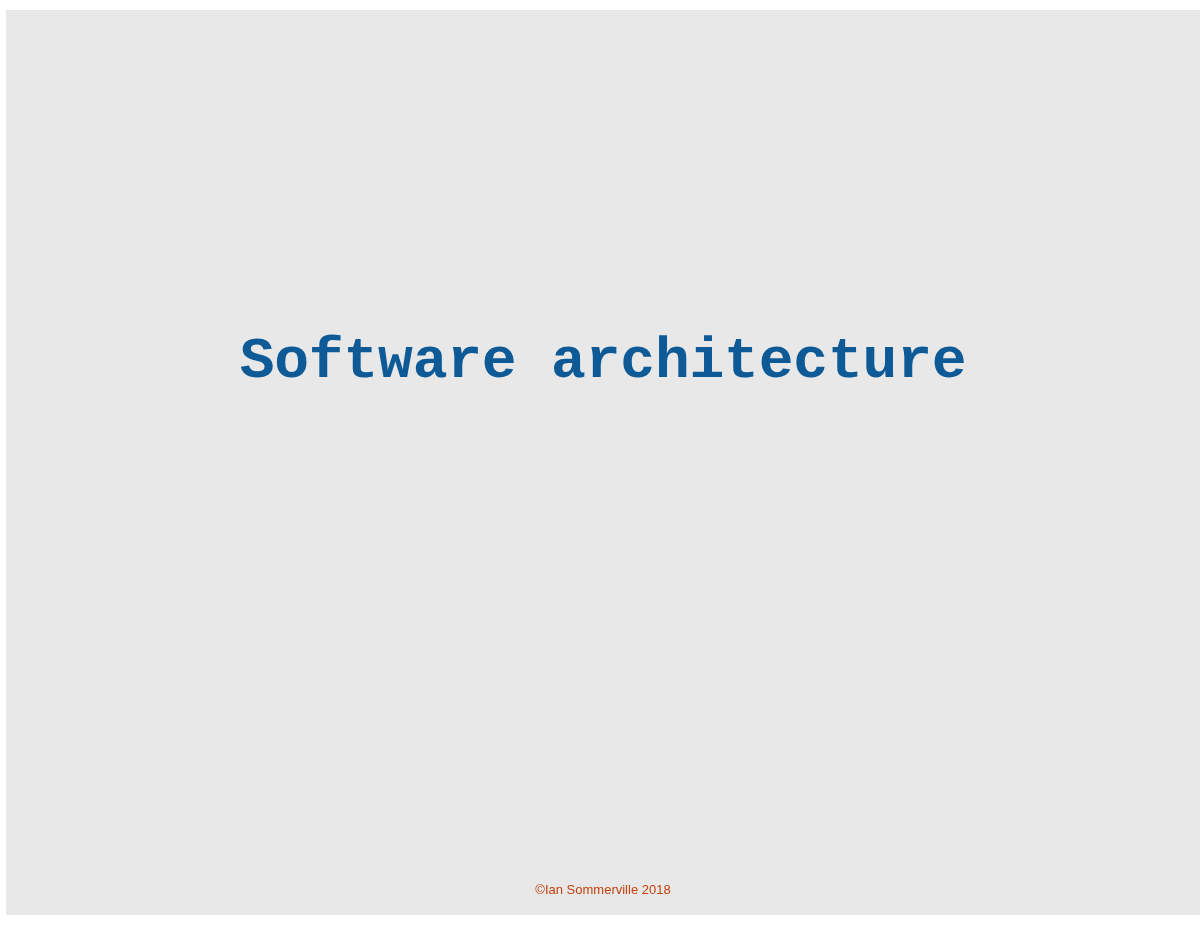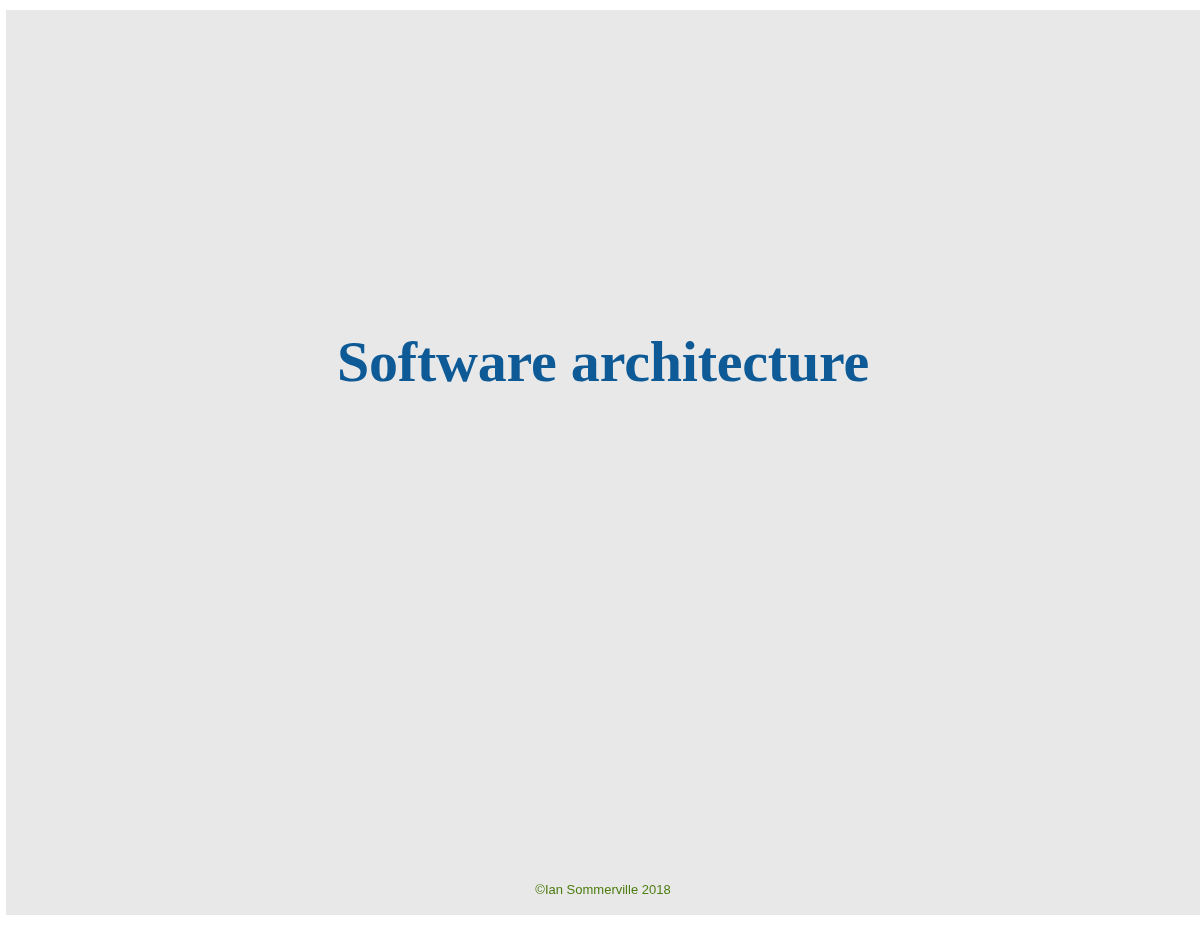--- a/index.html
+++ b/index.html
@@ -38,21 +38,21 @@
     position: absolute;
     left: 0;
     right: 0;
     top: 322px;
     text-align: center;
   }
 
   .slide-title {
     display: inline-block;
     margin: 0;
-    font-family: Liberation Serif, serif;
+    font-family: Liberation Mono, monospace;
     font-size: 58px;
     font-weight: bold;
     line-height: 1.05;
     letter-spacing: -0.2px;
     color: #0d5a96;
     white-space: nowrap;
   }
 
   
   .slide-footer {
@@ -62,21 +62,21 @@
     top: 870px;
     text-align: center;
   }
 
   .footer-text {
     display: inline-block;
     font-family: "Liberation Sans", sans-serif;
     font-size: 13px;
     font-weight: normal;
     line-height: 1.2;
-    color: #4d7c0f;
+    color: #c2410c;
     white-space: nowrap;
   }
 
   
   .slide-body {
     position: absolute;
     left: 60px;
     right: 60px;
     top: 430px;
     height: 420px;

